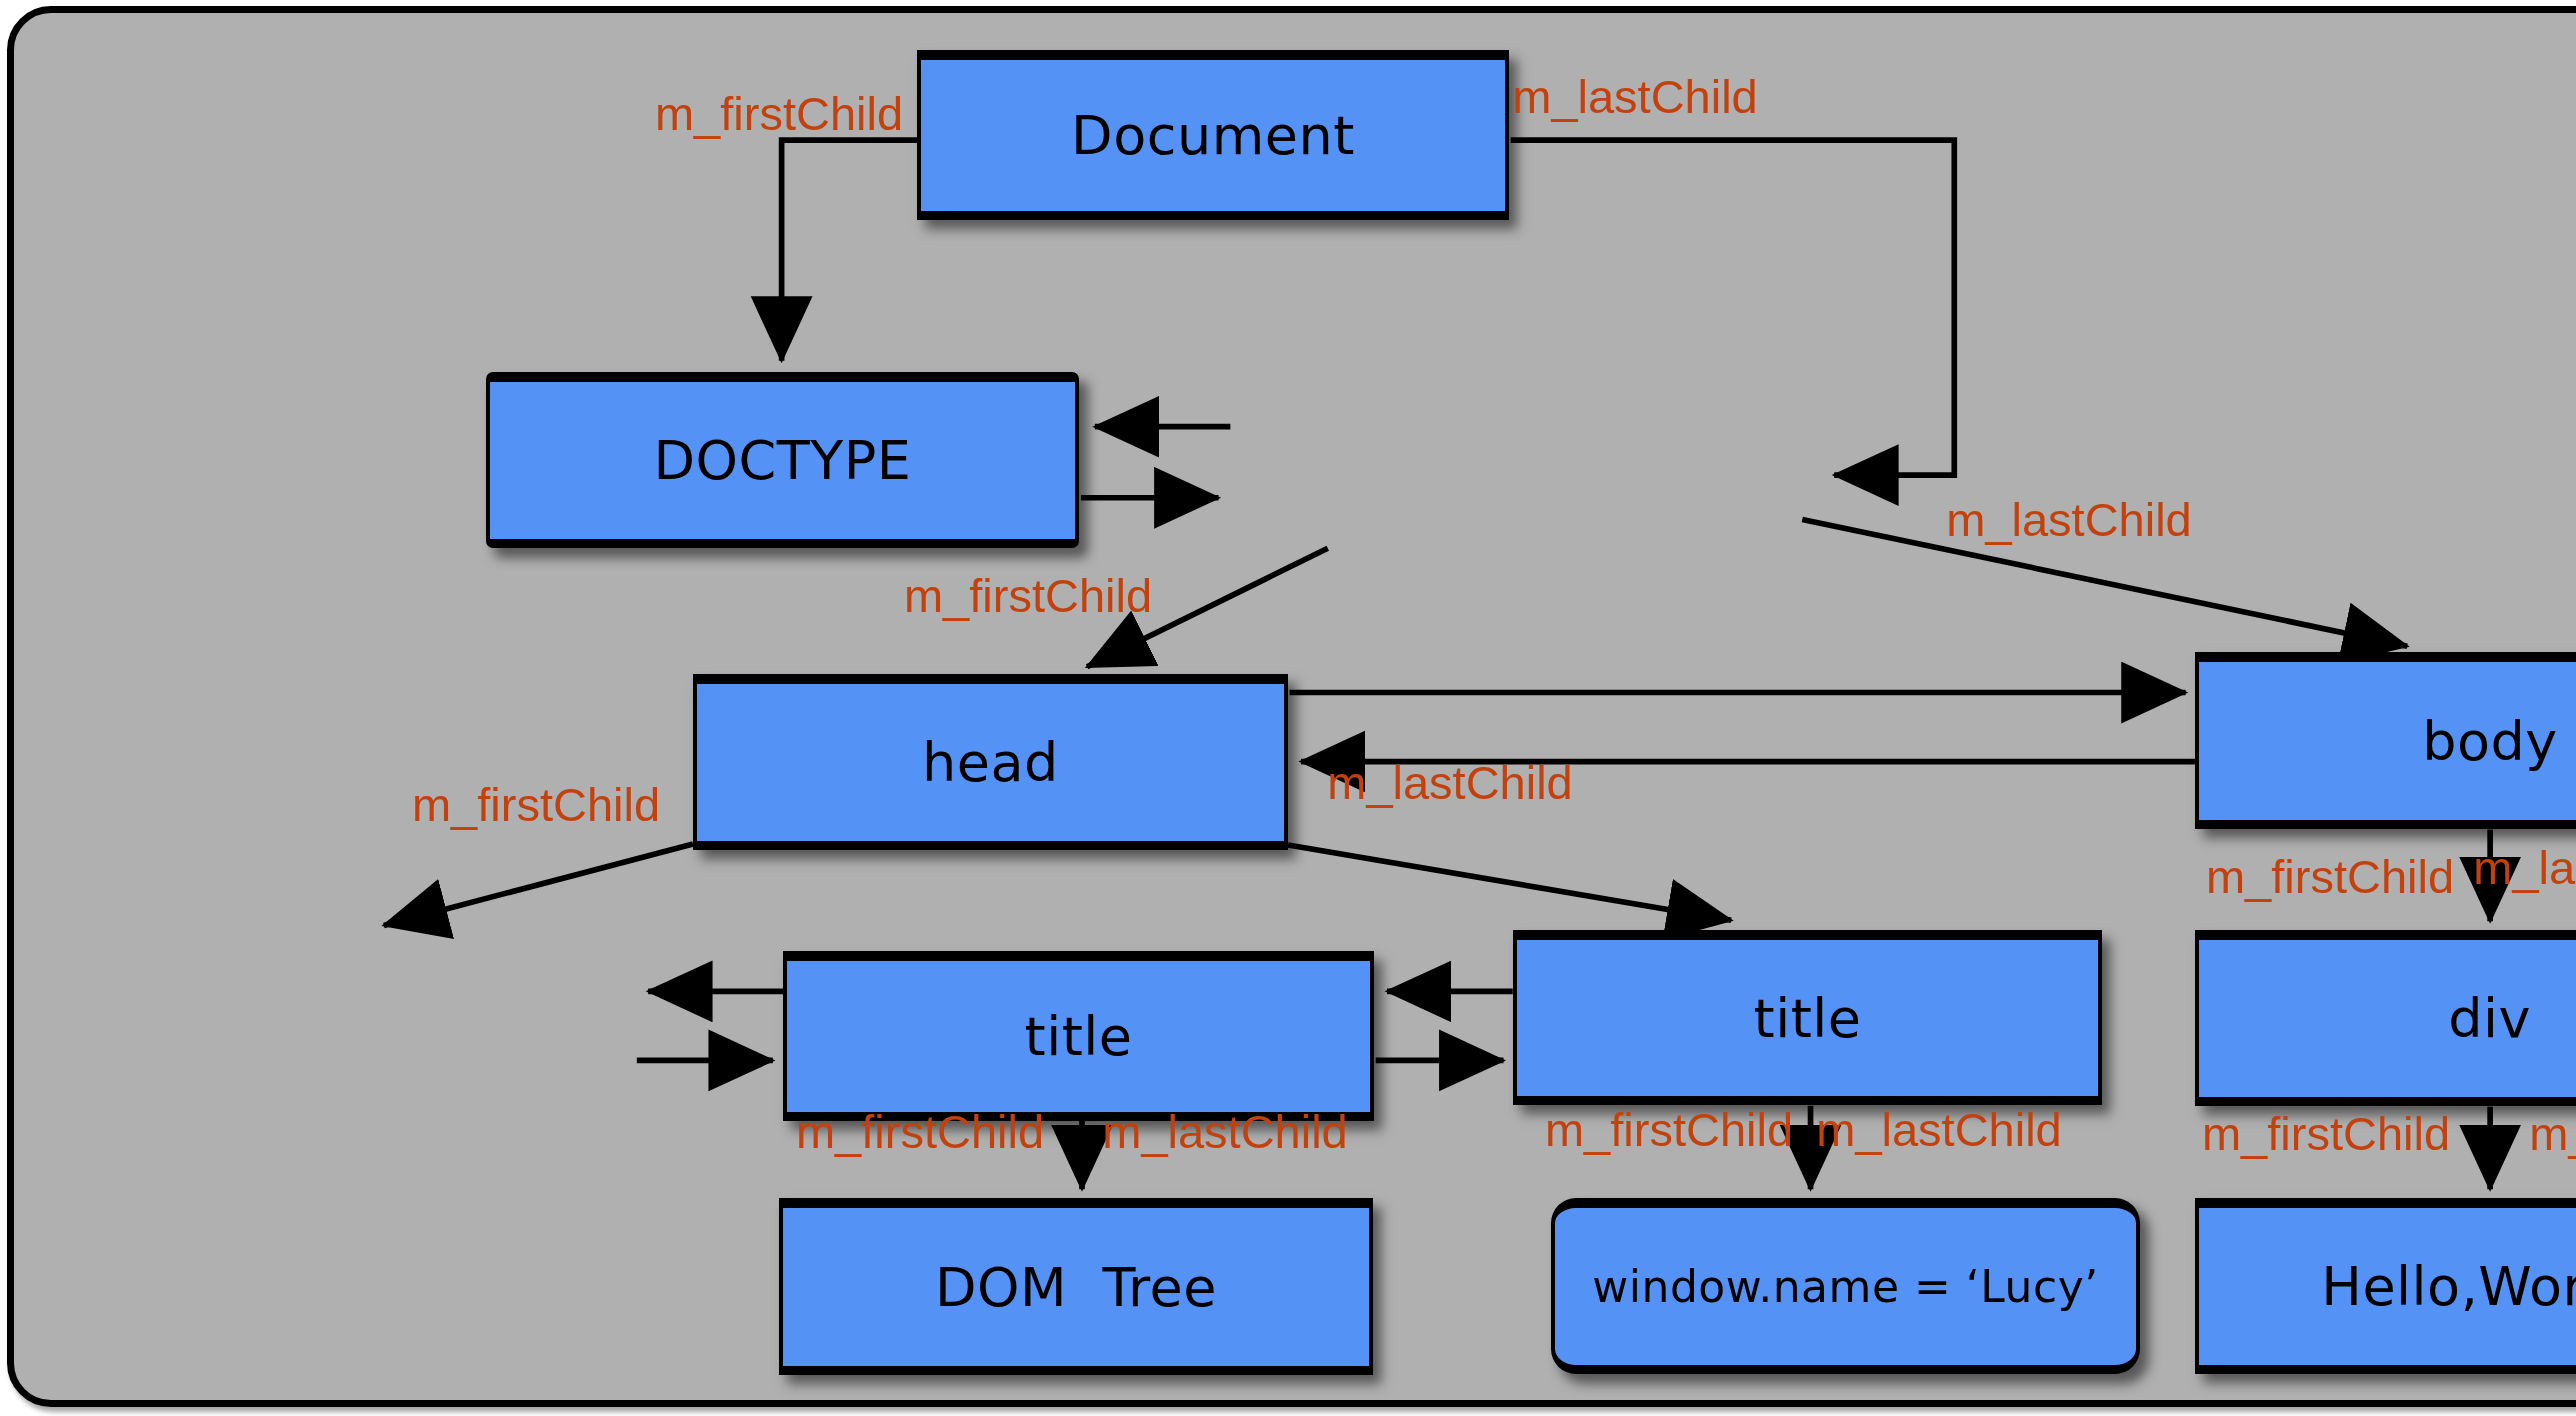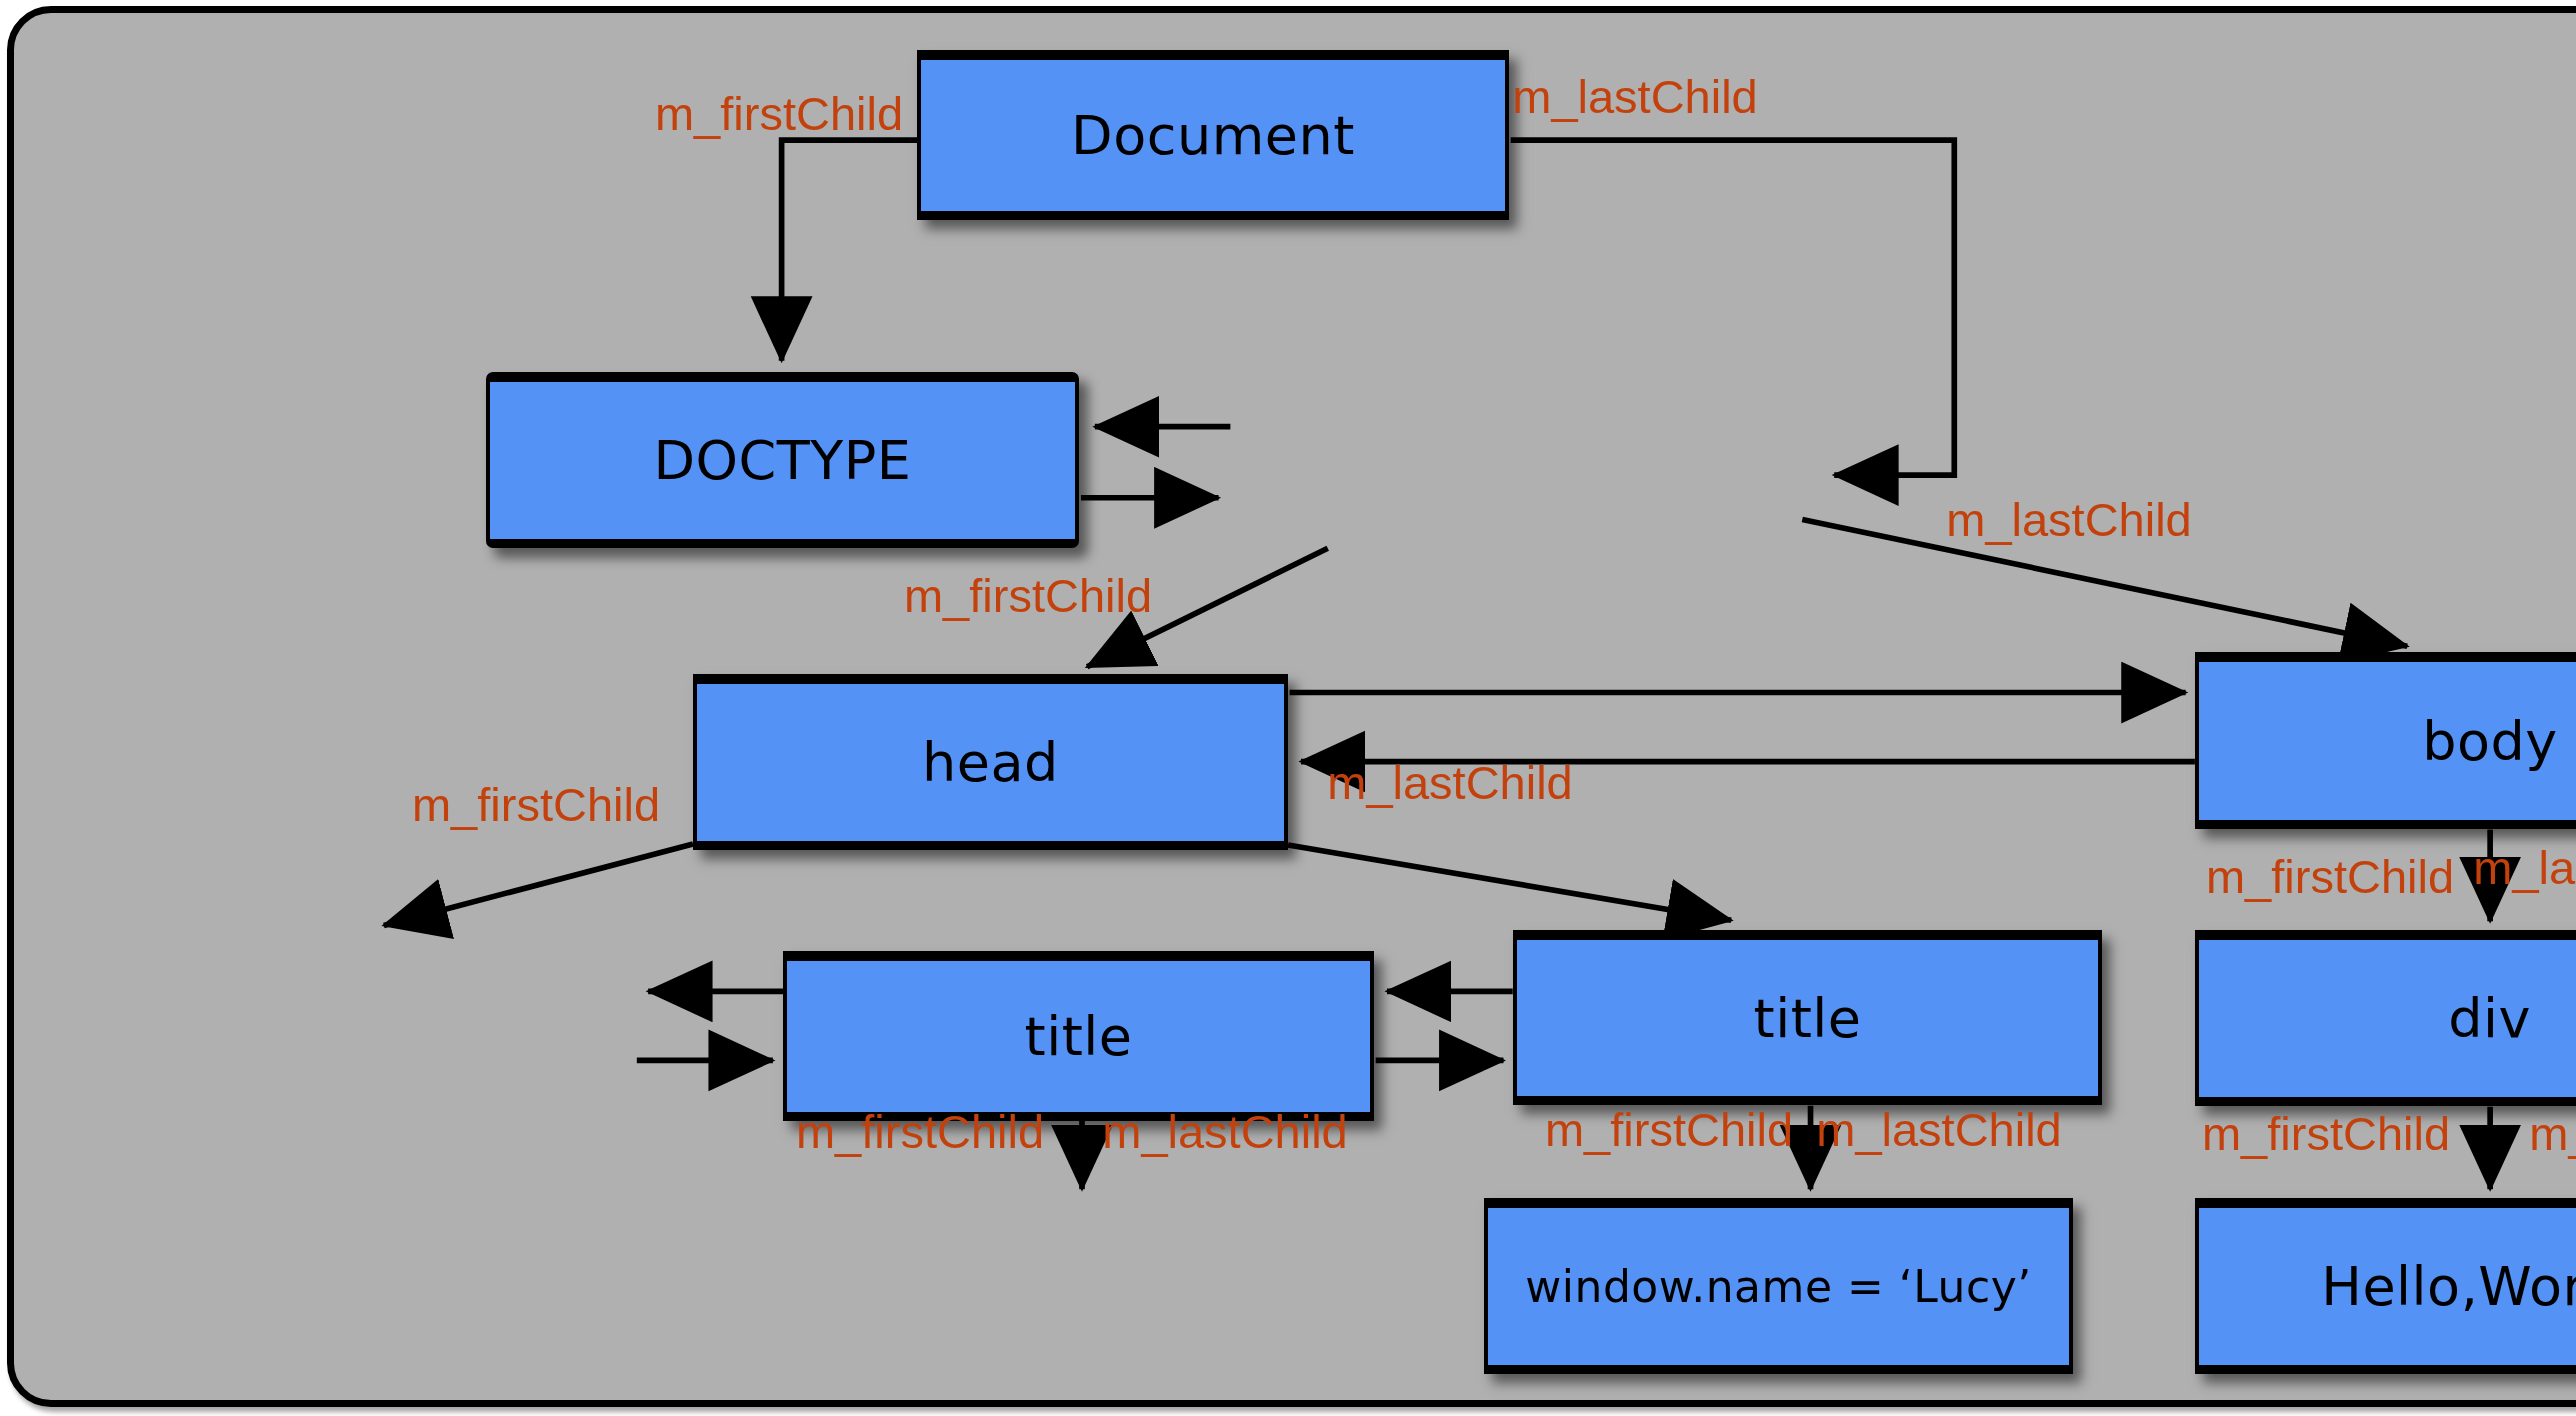--- a/index.html
+++ b/index.html
@@ -117,21 +117,22 @@
     <line x1="4833" y1="2148" x2="4833" y2="2308" marker-end="url(#ah)"></line>
   </svg>
 
   <div class="node" style="left:917px; top:50px;  width:584px; height:151px;">Document</div>
   <div class="node" style="left:486px;  top:372px; width:585px; height:157px;border-radius:7px;">DOCTYPE</div>
   <div class="node" style="left:693px; top:674px;width:587px; height:157px;">head</div>
   <div class="node" style="left:2195px; top:652px;width:582px; height:158px;">body</div>
   <div class="node" style="left:783px; top:951px;width:583px; height:151px;">title</div>
   <div class="node" style="left:1513px; top:930px;width:581px; height:156px;">title</div>
   <div class="node" style="left:2195px; top:930px;width:581px; height:157px;">div</div>
-  <div class="node small" style="left:1484px; top:1198px;width:581px; height:157px;">window.name = ‘Lucy’</div>
+  <div class="node" style="left:779px; top:1198px;width:586px; height:158px;">DOM  Tree</div>
+  <div class="node small" style="left:1551px; top:1198px;width:581px; height:157px;border-radius:25px;">window.name = ‘Lucy’</div>
   <div class="node" style="left:2195px; top:1198px;width:581px; height:157px;">Hello,World!</div>
 
   <div class="edge-label" style="left:779px; top:113px;">m_firstChild</div>
   <div class="edge-label" style="left:1635px; top:96px;">m_lastChild</div>
   <div class="edge-label" style="left:1028px; top:595px;">m_firstChild</div>
   <div class="edge-label" style="left:2069px; top:519px;">m_lastChild</div>
   <div class="edge-label" style="left:1450px; top:782px;">m_lastChild</div>
   <div class="edge-label" style="left:536px; top:804px;">m_firstChild</div>
   <div class="edge-label" style="left:920px; top:1131px;">m_firstChild</div>
   <div class="edge-label" style="left:1225px; top:1131px;">m_lastChild</div>

